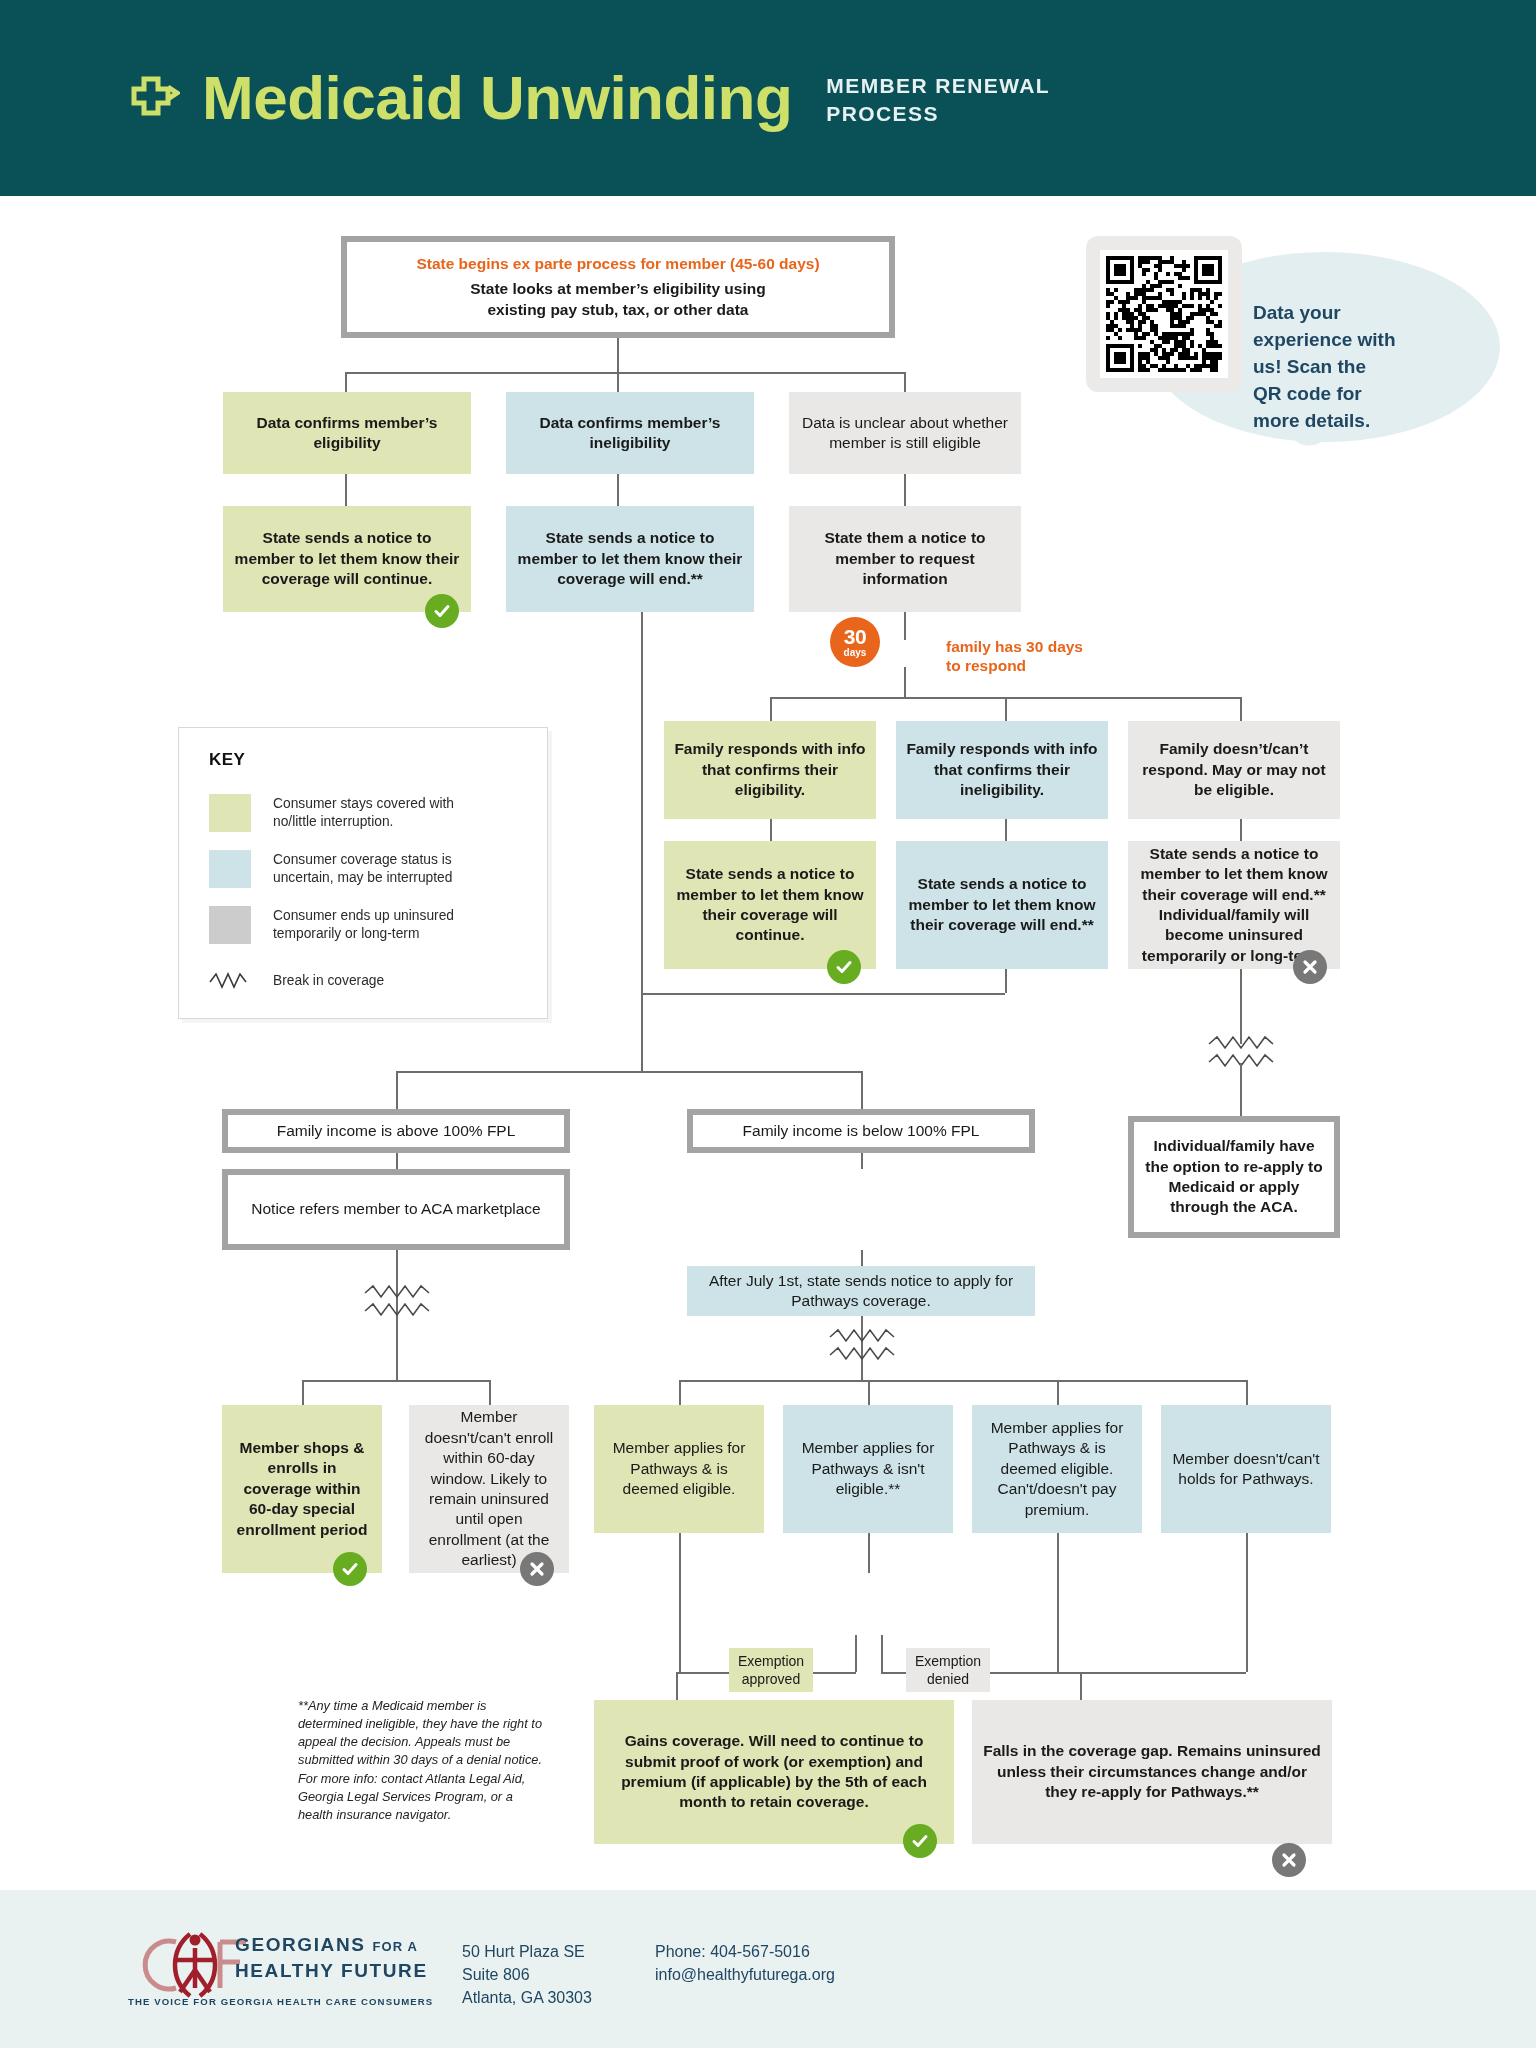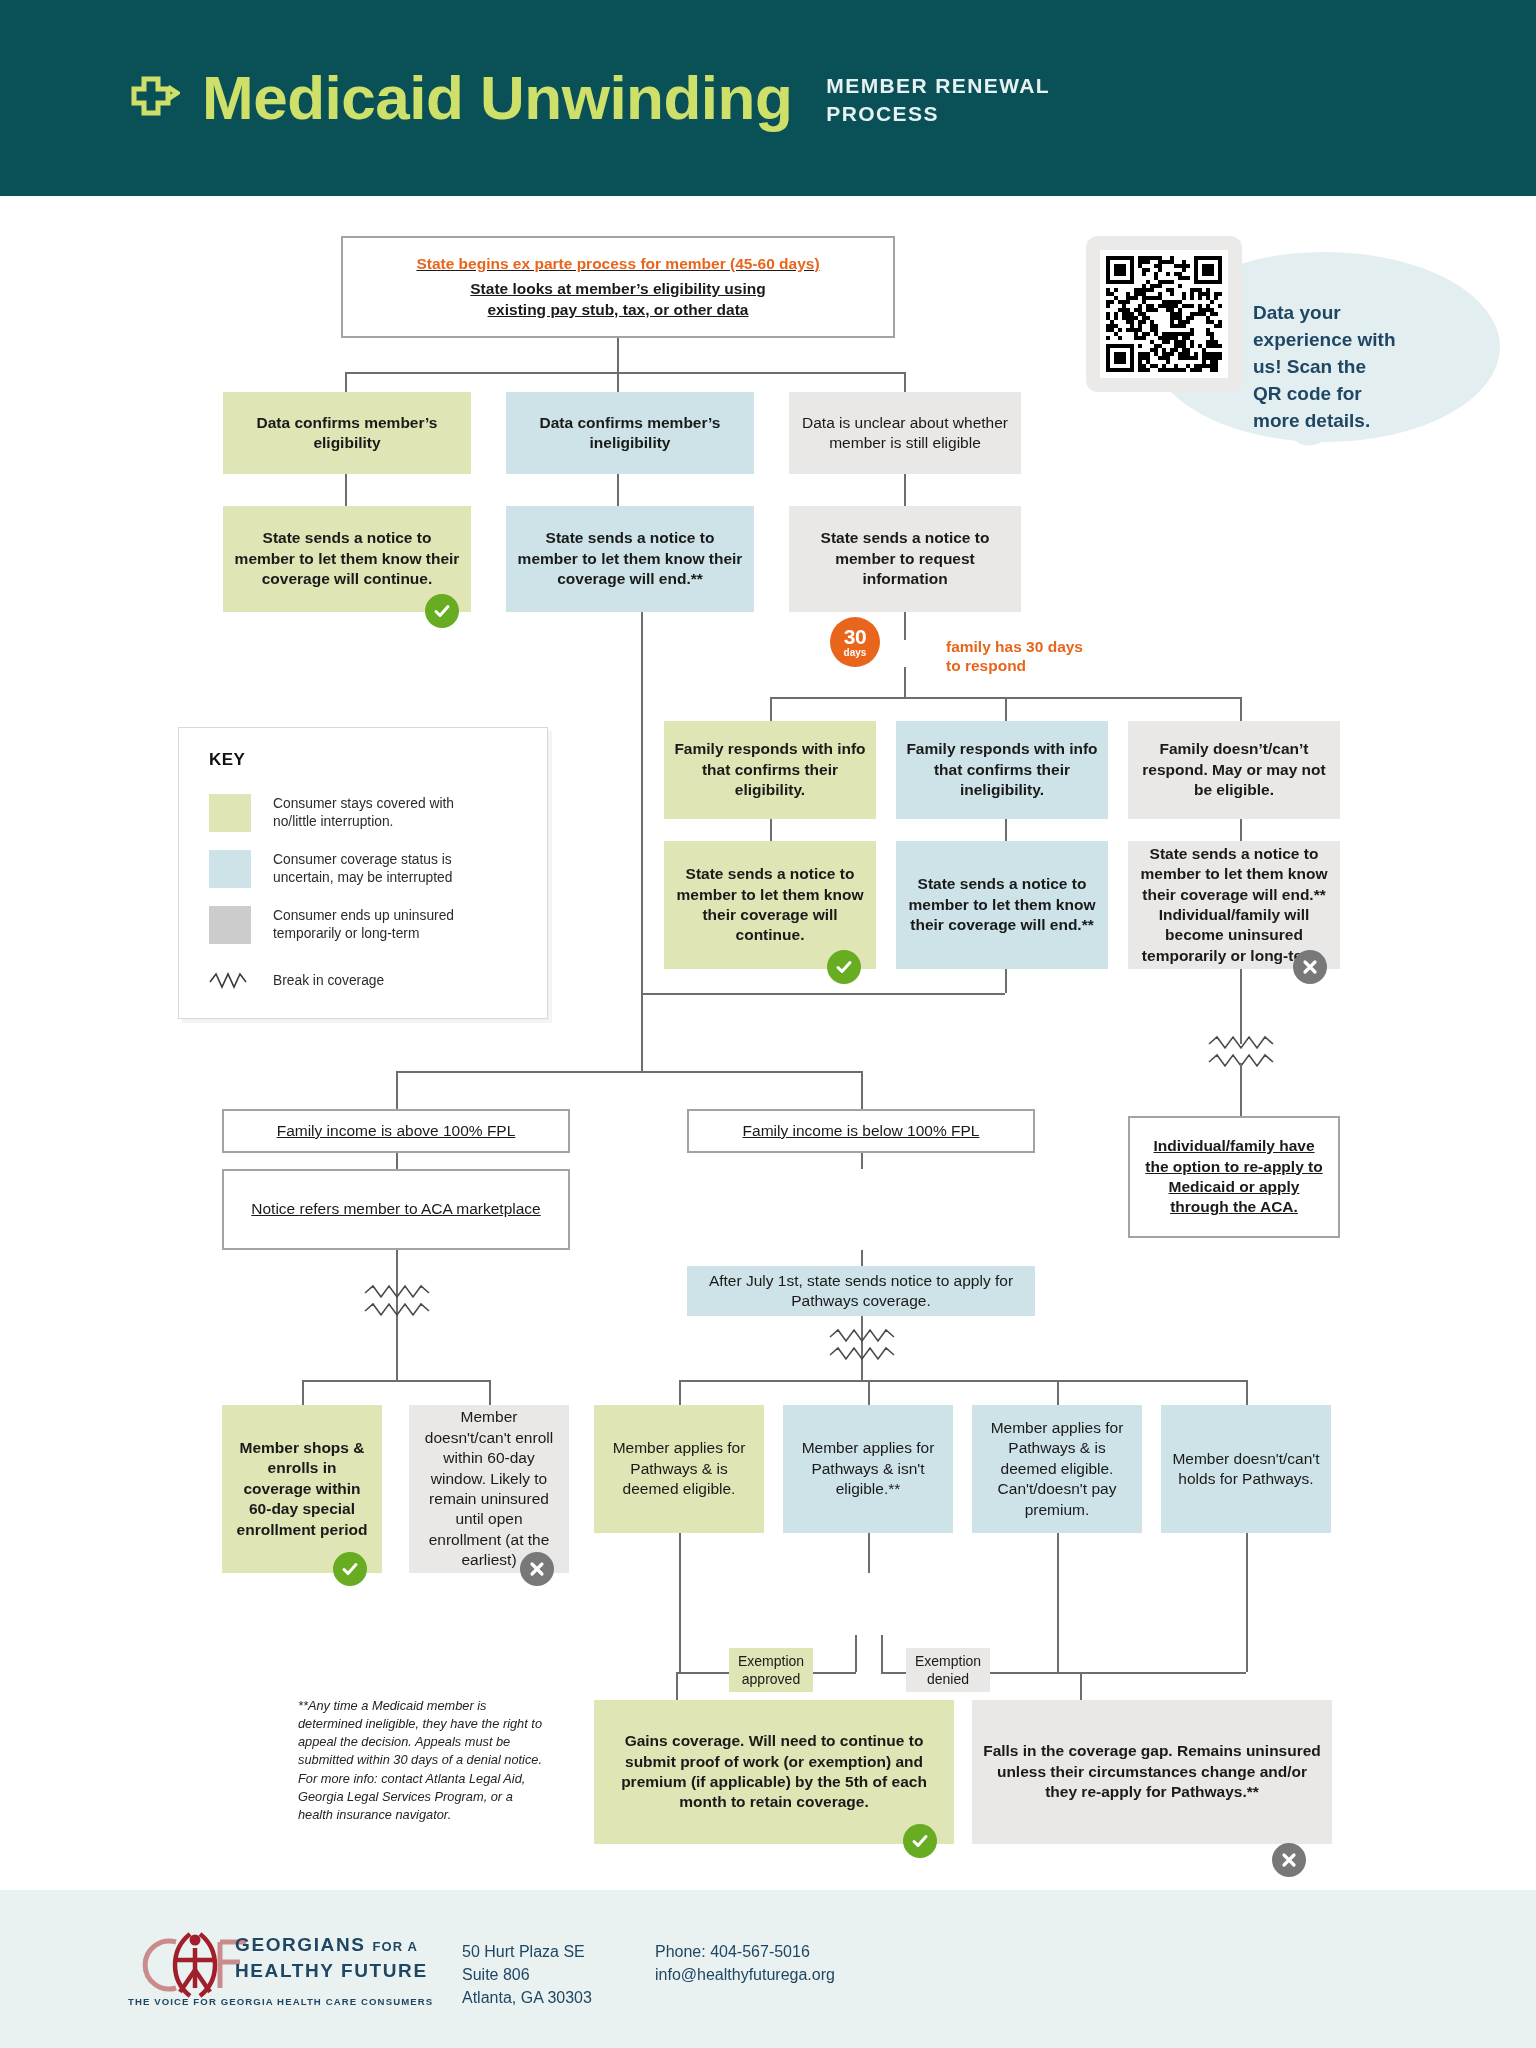--- a/index.html
+++ b/index.html
@@ -31,21 +31,21 @@
 
   
   .box {
     position:absolute;
     display:flex; align-items:center; justify-content:center;
     text-align:center;
     font-size:15.5px; line-height:1.32; color:#1a1a1a;
     padding:8px 10px;
   }
   .box span.t { display:block; }
-  .bx-white { background:#ffffff; border:2px solid #a3a3a3;text-decoration:underline; }
+  .bx-white { background:#ffffff; border:6px solid #a3a3a3; }
   .bx-green { background:#dfe5b4; }
   .bx-blue  { background:#cde3e7; }
   .bx-gray  { background:#e9e8e6; }
 
   
   .vline { position:absolute; background:#6d6d6d; width:1.5px; }
   .hline { position:absolute; background:#6d6d6d; height:1.5px; }
 
   
   .badge { position:absolute; width:34px; height:34px; border-radius:50%;
@@ -1026,21 +1026,21 @@
     <svg width="20" height="20" viewBox="0 0 20 20">
         <path d="M4 10.5 L8 14.5 L16 5.5" fill="none" stroke="#fff" stroke-width="3" stroke-linecap="round" stroke-linejoin="round"></path>
       </svg>
   </div>
 
   <div class="box bx-blue" style="left:506px; top:506px; width:248px; height:106px; font-weight:bold;">
     <span class="t">State sends a notice to member to let them know their coverage will end.**</span>
   </div>
 
   <div class="box bx-gray" style="left:789px; top:506px; width:232px; height:106px; font-weight:bold;">
-    <span class="t">State sends a notice to member to request information</span>
+    <span class="t">State them a notice to member to request information</span>
   </div>
 
   <div class="vline" style="left:904px; top:612px; height:28px;"></div>
   <div class="days-circle" style="left:830px; top:617px;">
     <span class="n">30</span>
     <span class="d">days</span>
   </div>
   <div class="days-label" style="left:946px; top:637px;">
     <div>family has 30 days</div>
     <div>to respond</div>

